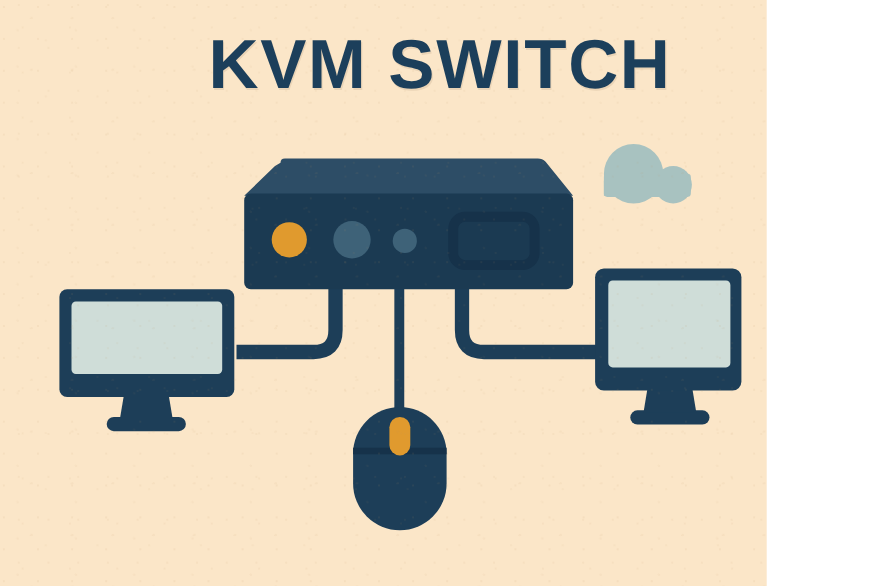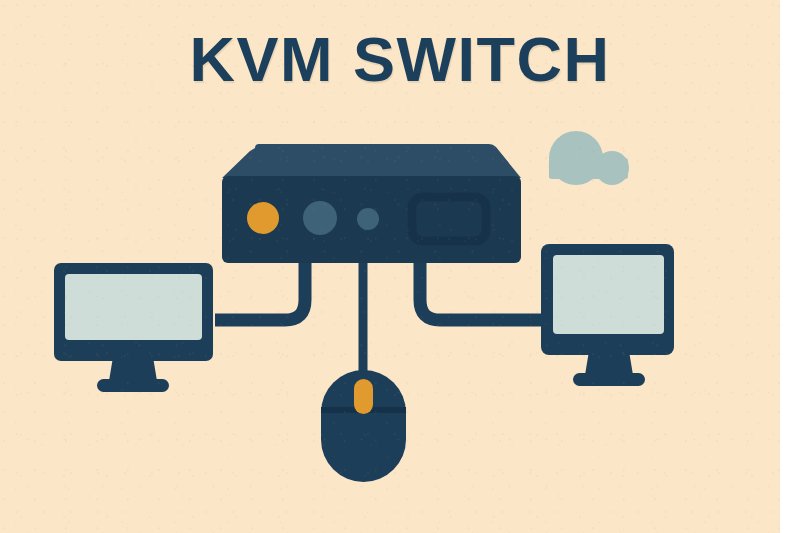--- a/index.html
+++ b/index.html
@@ -6,21 +6,21 @@
   html, body {
     margin: 0;
     padding: 0;
     background: #ffffff;
   }
   body {
     font-family: "Liberation Sans", sans-serif;
   }
   #scene {
     position: relative;
-    width: 780px;
+    width: 697px;
     height: 533px;
     overflow: hidden;
     background-color: #fbe6c8;
   }
   
   #grain {
     position: absolute;
     inset: 0;
     pointer-events: none;
     opacity: 0.5;

